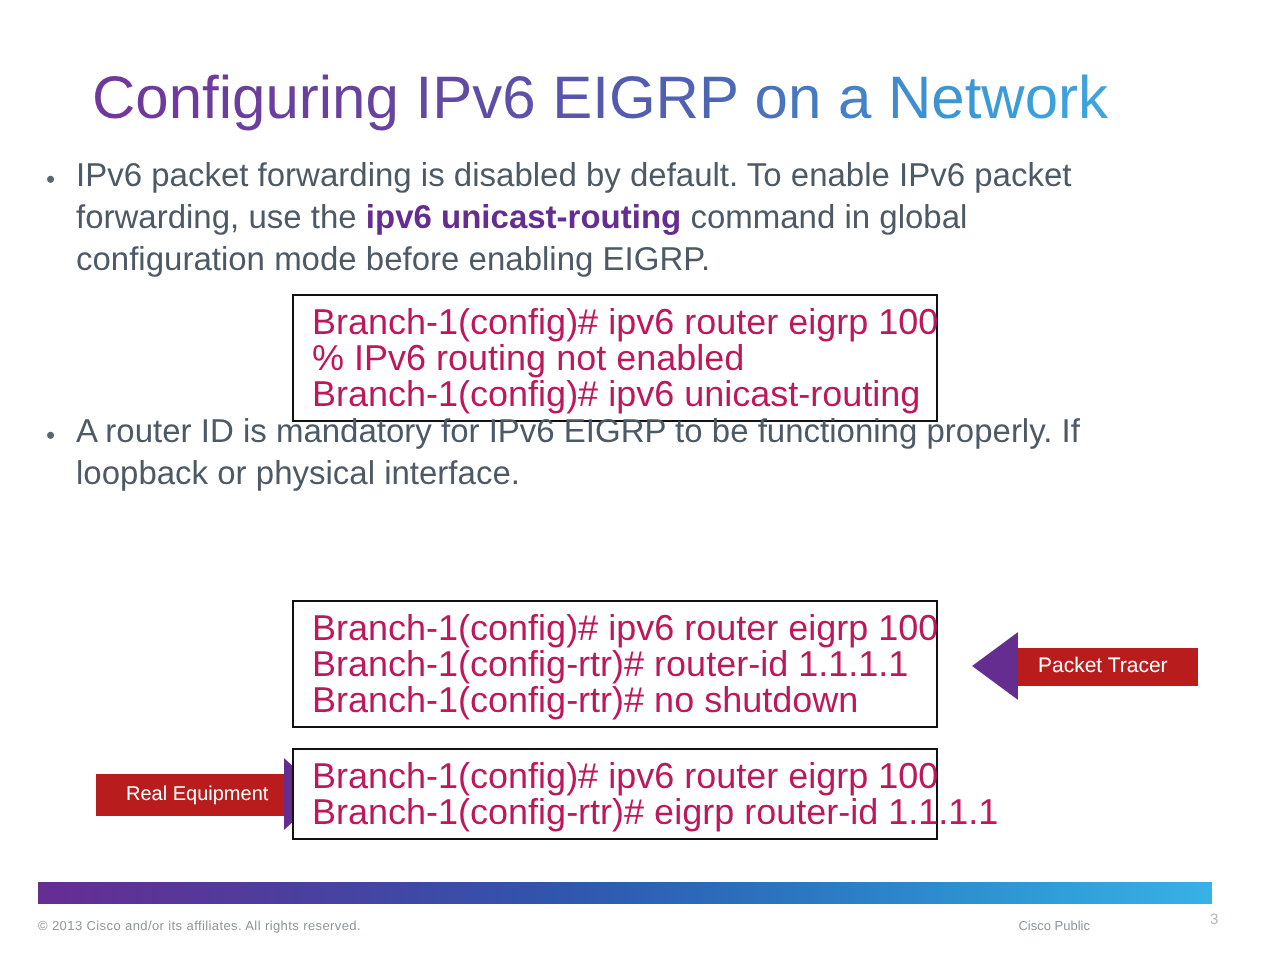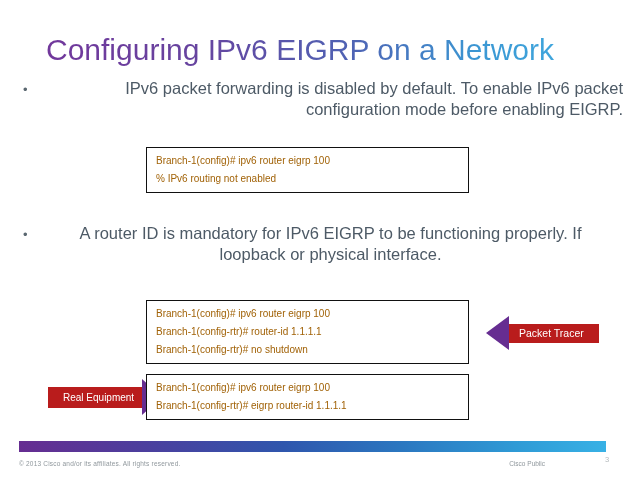--- a/index.html
+++ b/index.html
@@ -24,30 +24,30 @@
   
   .bullet {
     position:absolute; left:38px; width:585px;
     font-size:16.5px; line-height:21px; color:#4D5A66;
   }
   .bullet::before {
     content:"\2022";
     position:absolute; left:-15px; top:1px;
     font-size:13px; color:#5A6770;
   }
-  .b1 { top:78px;text-align:right; }
-  .b2 { top:223px;text-align:center; }
+  .b1 { top:78px; }
+  .b2 { top:206px; }
   .cmd { font-weight:bold; color:#662D91; }
 
   
   .codebox {
     position:absolute; left:146px; width:323px; box-sizing:border-box;
     border:1.5px solid #111111; background:#ffffff;
     padding:4px 6px 4px 9px;
-    font-size:10px; line-height:18px; color:#a16207; white-space:nowrap;
+    font-size:18px; line-height:18px; color:#be185d; white-space:nowrap;
   }
   .cb1 { top:147px; }
   .cb2 { top:300px; }
   .cb3 { top:374px; }
 
   
   .callout { position:absolute; display:flex; align-items:center; }
   .callout .body {
     background:#b91c1c; color:#ffffff; white-space:nowrap;
     display:flex; align-items:center;
@@ -88,26 +88,28 @@
 </style>
 </head>
 <body>
 
 <div class="slide">
 
   <h1 class="title">Configuring IPv6 EIGRP on a Network</h1>
 
   <div class="bullet b1">
     <div>IPv6 packet forwarding is disabled by default. To enable IPv6 packet</div>
+    <div><span>forwarding, use the </span><span class="cmd">ipv6 unicast-routing</span><span> command in global</span></div>
     <div>configuration mode before enabling EIGRP.</div>
   </div>
 
   <div class="codebox cb1">
     <div>Branch-1(config)# ipv6 router eigrp 100</div>
     <div>% IPv6 routing not enabled</div>
+    <div>Branch-1(config)# ipv6 unicast-routing</div>
   </div>
 
   <div class="bullet b2">
     <div>A router ID is mandatory for IPv6 EIGRP to be functioning properly. If</div>
     <div>loopback or physical interface.</div>
   </div>
 
   <div class="codebox cb2">
     <div>Branch-1(config)# ipv6 router eigrp 100</div>
     <div>Branch-1(config-rtr)# router-id 1.1.1.1</div>

